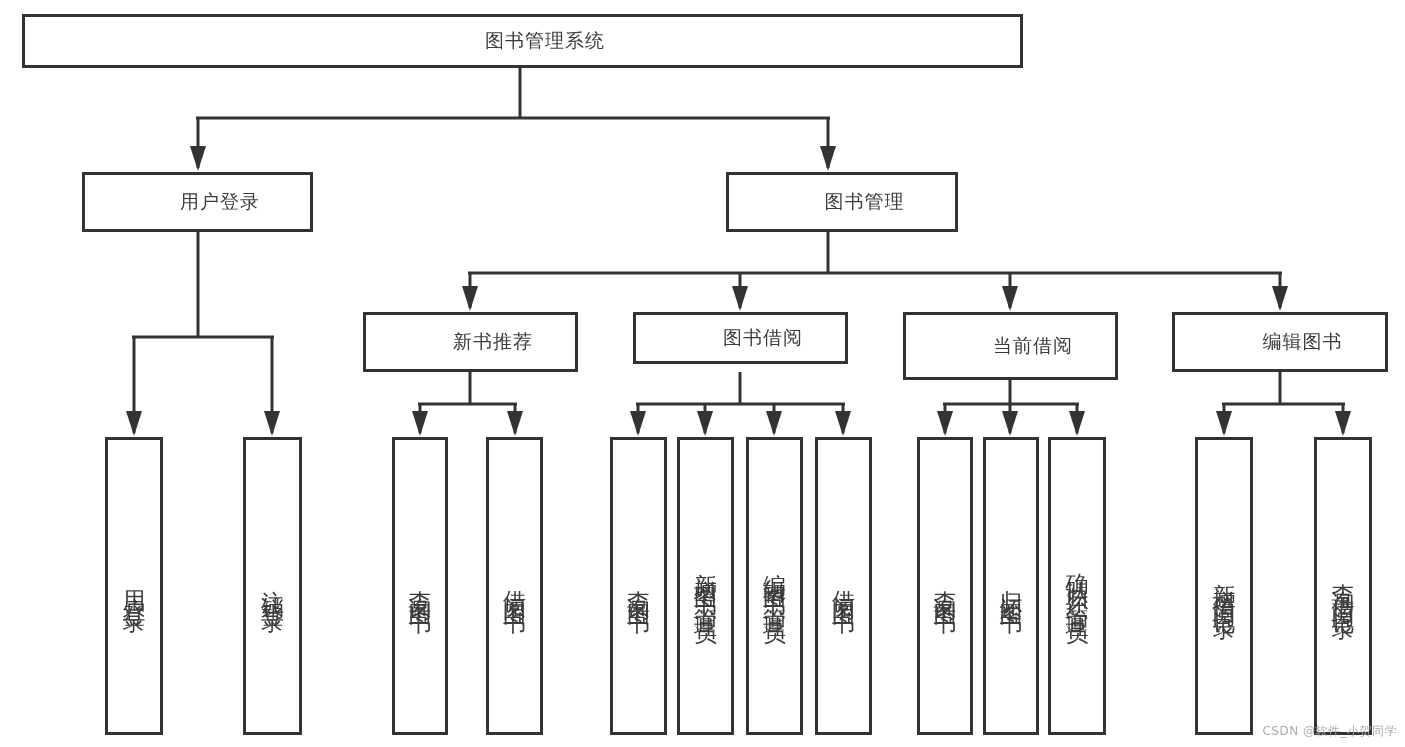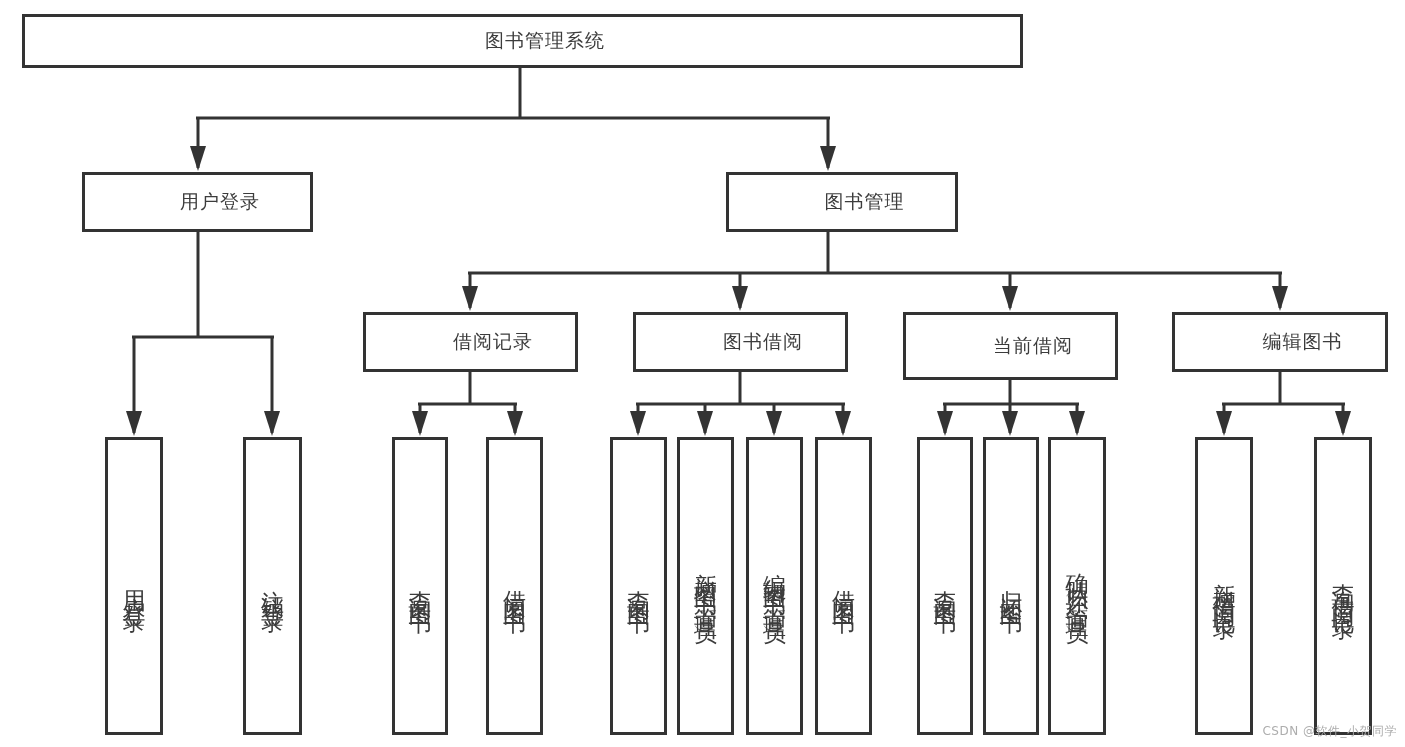--- a/index.html
+++ b/index.html
@@ -115,22 +115,22 @@
       <polygon points="937,411 953,411 945,436" fill="#333333"></polygon>
       <polygon points="1002,411 1018,411 1010,436" fill="#333333"></polygon>
       <polygon points="1069,411 1085,411 1077,436" fill="#333333"></polygon>
       <polygon points="1216,411 1232,411 1224,436" fill="#333333"></polygon>
       <polygon points="1335,411 1351,411 1343,436" fill="#333333"></polygon>
     </svg>
   <div id="nodes">
       <div class="node h" style="left: 22px; top: 14px; width: 1001px; height: 54px;">图书管理系统</div>
       <div class="node h" style="left: 82px; top: 172px; width: 231px; height: 60px;">用户登录</div>
       <div class="node h" style="left: 712px; top: 172px; width: 232px; height: 60px; margin-left: 14px;">图书管理</div>
-      <div class="node h" style="left: 363px; top: 312px; width: 215px; height: 60px;">借阅记录</div>
-      <div class="node h" style="left: 633px; top: 312px; width: 215px; height: 60px;">图书借阅</div>
+      <div class="node h" style="left: 363px; top: 312px; width: 215px; height: 60px;">新书推荐</div>
+      <div class="node h" style="left: 633px; top: 312px; width: 215px; height: 52px;">图书借阅</div>
       <div class="node h" style="left: 903px; top: 312px; width: 215px; height: 68px; text-align: right;">当前借阅</div>
       <div class="node h" style="left: 1172px; top: 312px; width: 216px; height: 60px;">编辑图书</div>
       <div class="node v" style="left: 105px; top: 437px; width: 58px; height: 298px;">用户登录</div>
       <div class="node v" style="left: 243px; top: 437px; width: 59px; height: 298px;">注销登录</div>
       <div class="node v" style="left: 392px; top: 437px; width: 56px; height: 298px;">查询图书</div>
       <div class="node v" style="left: 486px; top: 437px; width: 57px; height: 298px;">借阅图书</div>
       <div class="node v" style="left: 610px; top: 437px; width: 57px; height: 298px;">查询图书</div>
       <div class="node v" style="left: 677px; top: 437px; width: 57px; height: 298px;">新增图书（管理员）</div>
       <div class="node v" style="left: 746px; top: 437px; width: 57px; height: 298px;">编辑图书（管理员）</div>
       <div class="node v" style="left: 815px; top: 437px; width: 57px; height: 298px;">借阅图书</div>

